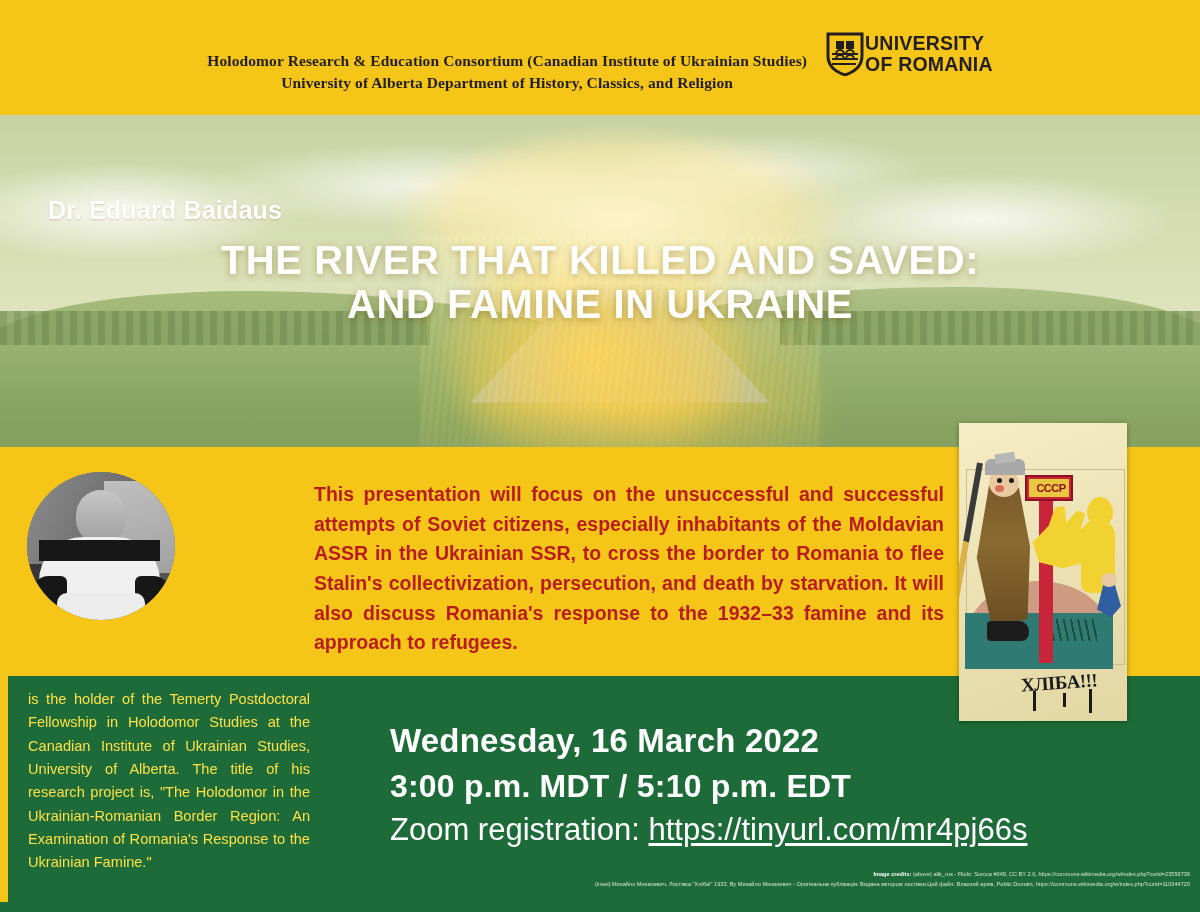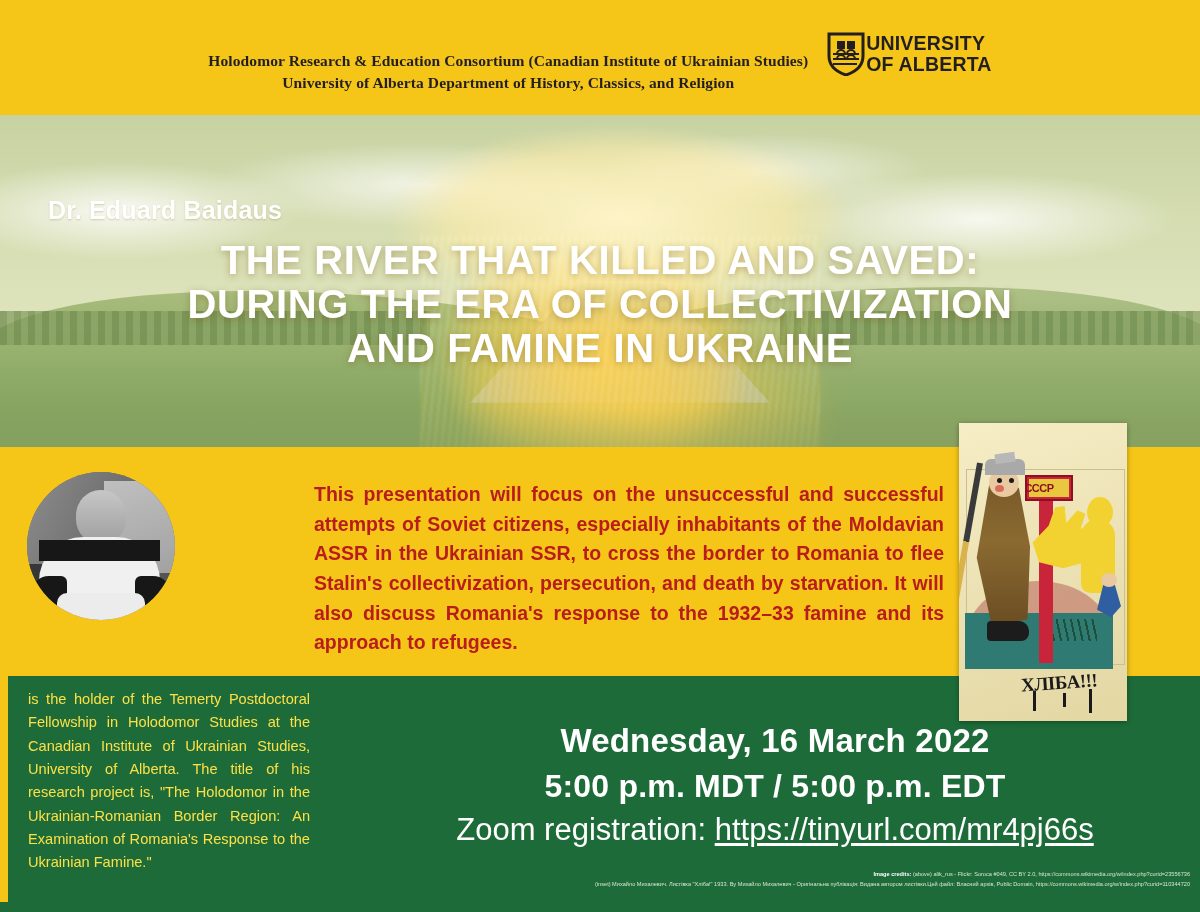--- a/index.html
+++ b/index.html
@@ -173,21 +173,21 @@
   }
   #inset-paper { position: absolute; inset: 0; background: linear-gradient(160deg,#f6edc6,#eadfb0 60%,#e3d7a3); }
   #inset-frame { position: absolute; left: 7px; top: 46px; right: 2px; bottom: 56px; border: 1px solid #cbbf8d; }
   .ink { position: absolute; }
   #ic-ground { left: 6px; top: 158px; width: 148px; height: 60px; background: #c98f7a; border-radius: 50%/100% 100% 0 0; opacity:.85; }
   #ic-teal { left: 6px; top: 190px; width: 148px; height: 56px; background: #2f7a72; }
   #ic-signpost { left: 80px; top: 72px; width: 14px; height: 168px; background: #c8243a; }
   #ic-sign { left: 66px; top: 52px; width: 48px; height: 26px; background: #c8243a; border: 2px solid #8e1020; }
   #ic-sign-in { left: 70px; top: 56px; width: 40px; height: 18px; background: #e9c840; }
   #ic-sign-txt {
-    left: 60px; top: 55px; width: 40px; height: 20px;
+    left: 72px; top: 55px; width: 40px; height: 20px;
     color: #8e1020; font-size: 11px; font-weight: 800; text-align: center;
     line-height: 20px; letter-spacing: -.5px;
   }
   #ic-coat { left: 14px; top: 62px; width: 62px; height: 140px;
     background: linear-gradient(#7b5a2a,#8a6a30 40%,#6b4d23);
     clip-path: polygon(26% 0, 74% 2%, 92% 44%, 88% 96%, 30% 100%, 6% 52%); }
   #ic-head { left: 30px; top: 46px; width: 30px; height: 28px; border-radius: 50%; background: #e8c9a0; }
   #ic-hat { left: 26px; top: 36px; width: 40px; height: 16px; background: #a9a9a9; border-radius: 6px 6px 0 0; }
   #ic-hat2 { left: 36px; top: 30px; width: 20px; height: 10px; background: #b8b8b8; transform: rotate(-8deg); }
   #ic-eye1 { left: 38px; top: 55px; width: 5px; height: 5px; border-radius: 50%; background: #1a1a1a; }
@@ -219,23 +219,22 @@
   
   #bio {
     position: absolute; left: 28px; top: 688px;
     width: 282px;
     color: #fde047;
     font-size: 14.6px;
     line-height: 1.60;
     text-align: justify;
   }
   #event {
-    position: absolute; left: 380px; top: 722px;
+    position: absolute; left: 390px; top: 722px;
     width: 790px;
-    text-align: center;
     color: #ffffff;
   }
   #event-date { font-size: 33px; font-weight: 800; letter-spacing: .2px; }
   #event-time { font-size: 32px; font-weight: 800; margin-top: 8px; letter-spacing: .2px; }
   #event-zoom {
     font-size: 31px; font-weight: 400; margin-top: 7px;
     white-space: nowrap;
   }
   #event-zoom .url { text-decoration: underline; text-underline-offset: 3px; }
 
@@ -275,21 +274,21 @@
         <svg id="ua-shield" viewBox="0 0 40 44">
           <path d="M3 2h34v22c0 11-8 16-17 19C11 40 3 35 3 24V2z" fill="none" stroke="#231f20" stroke-width="3"></path>
           <rect x="11" y="9" width="18" height="8" fill="#231f20"></rect>
           <rect x="19" y="8" width="2" height="10" fill="#f5c518"></rect>
           <path d="M7 22h26M7 27h26M7 32h24" stroke="#231f20" stroke-width="2.2" fill="none"></path>
           <path d="M11 22a4 4 0 018 0M21 22a4 4 0 018 0" stroke="#231f20" stroke-width="2" fill="none"></path>
           <path d="M11 27a4 4 0 018 0M21 27a4 4 0 018 0" stroke="#231f20" stroke-width="2" fill="none"></path>
         </svg>
         <div id="ua-words">
           <div>UNIVERSITY</div>
-          <div>OF ALBERTA</div>
+          <div>OF ROMANIA</div>
         </div>
       </div>
     </div>
   </div>
 
   <div id="hero">
     <div id="hero-bg">
       <div class="sky"></div>
       <div class="land-left"></div>
       <div class="land-right"></div>
@@ -297,21 +296,20 @@
       <div class="treeline" id="tl1"></div>
       <div class="treeline" id="tl2"></div>
       <div class="glow"></div>
       <div class="sun-streaks"></div>
       <div id="hero-overlay-fade"></div>
     </div>
   </div>
 
   <div id="title">
     <div>THE RIVER THAT KILLED AND SAVED:</div>
-    <div>DURING THE ERA OF COLLECTIVIZATION</div>
     <div>AND FAMINE IN UKRAINE</div>
   </div>
 
   <div id="midband">
     <div id="portrait">
       <div id="portrait-art">
         <div class="pw-wall"></div>
         <div class="pw-panel"></div>
         <div class="pw-dark"></div>
         <div class="pw-head"></div>
@@ -355,21 +353,21 @@
     <div class="ink" id="ic-caption">ХЛІБА!!!</div>
     <div class="ink" id="ic-drip1"></div>
     <div class="ink" id="ic-drip2"></div>
     <div class="ink" id="ic-drip3"></div>
   </div>
 
   <div id="bio">is the holder of the Temerty Postdoctoral Fellowship in Holodomor Studies at the Canadian Institute of Ukrainian Studies, University of Alberta. The title of his research project is, "The Holodomor in the Ukrainian-Romanian Border Region: An Examination of Romania's Response to the Ukrainian Famine."</div>
 
   <div id="event">
     <div id="event-date">Wednesday, 16 March 2022</div>
-    <div id="event-time">5:00 p.m. MDT / 5:00 p.m. EDT</div>
+    <div id="event-time">3:00 p.m. MDT / 5:10 p.m. EDT</div>
     <div id="event-zoom"><span>Zoom registration: </span><span class="url">https://tinyurl.com/mr4pj66s</span></div>
   </div>
 
   <div id="credits">
     <div class="l1"><b>Image credits:</b><span> (above) alik_rus - Flickr: Soroca #049, CC BY 2.0, https://commons.wikimedia.org/w/index.php?curid=23556736</span></div>
     <div>(inset) Михайло Михалевич. Листівка "Хліба!" 1933. By Михайло Михалевич - Оригінальна публікація: Видана автором листівки.Цей файл: Власний архів, Public Domain, https://commons.wikimedia.org/w/index.php?curid=110344720</div>
   </div>
 
   <div id="bottom-rule"></div>
 </div>

